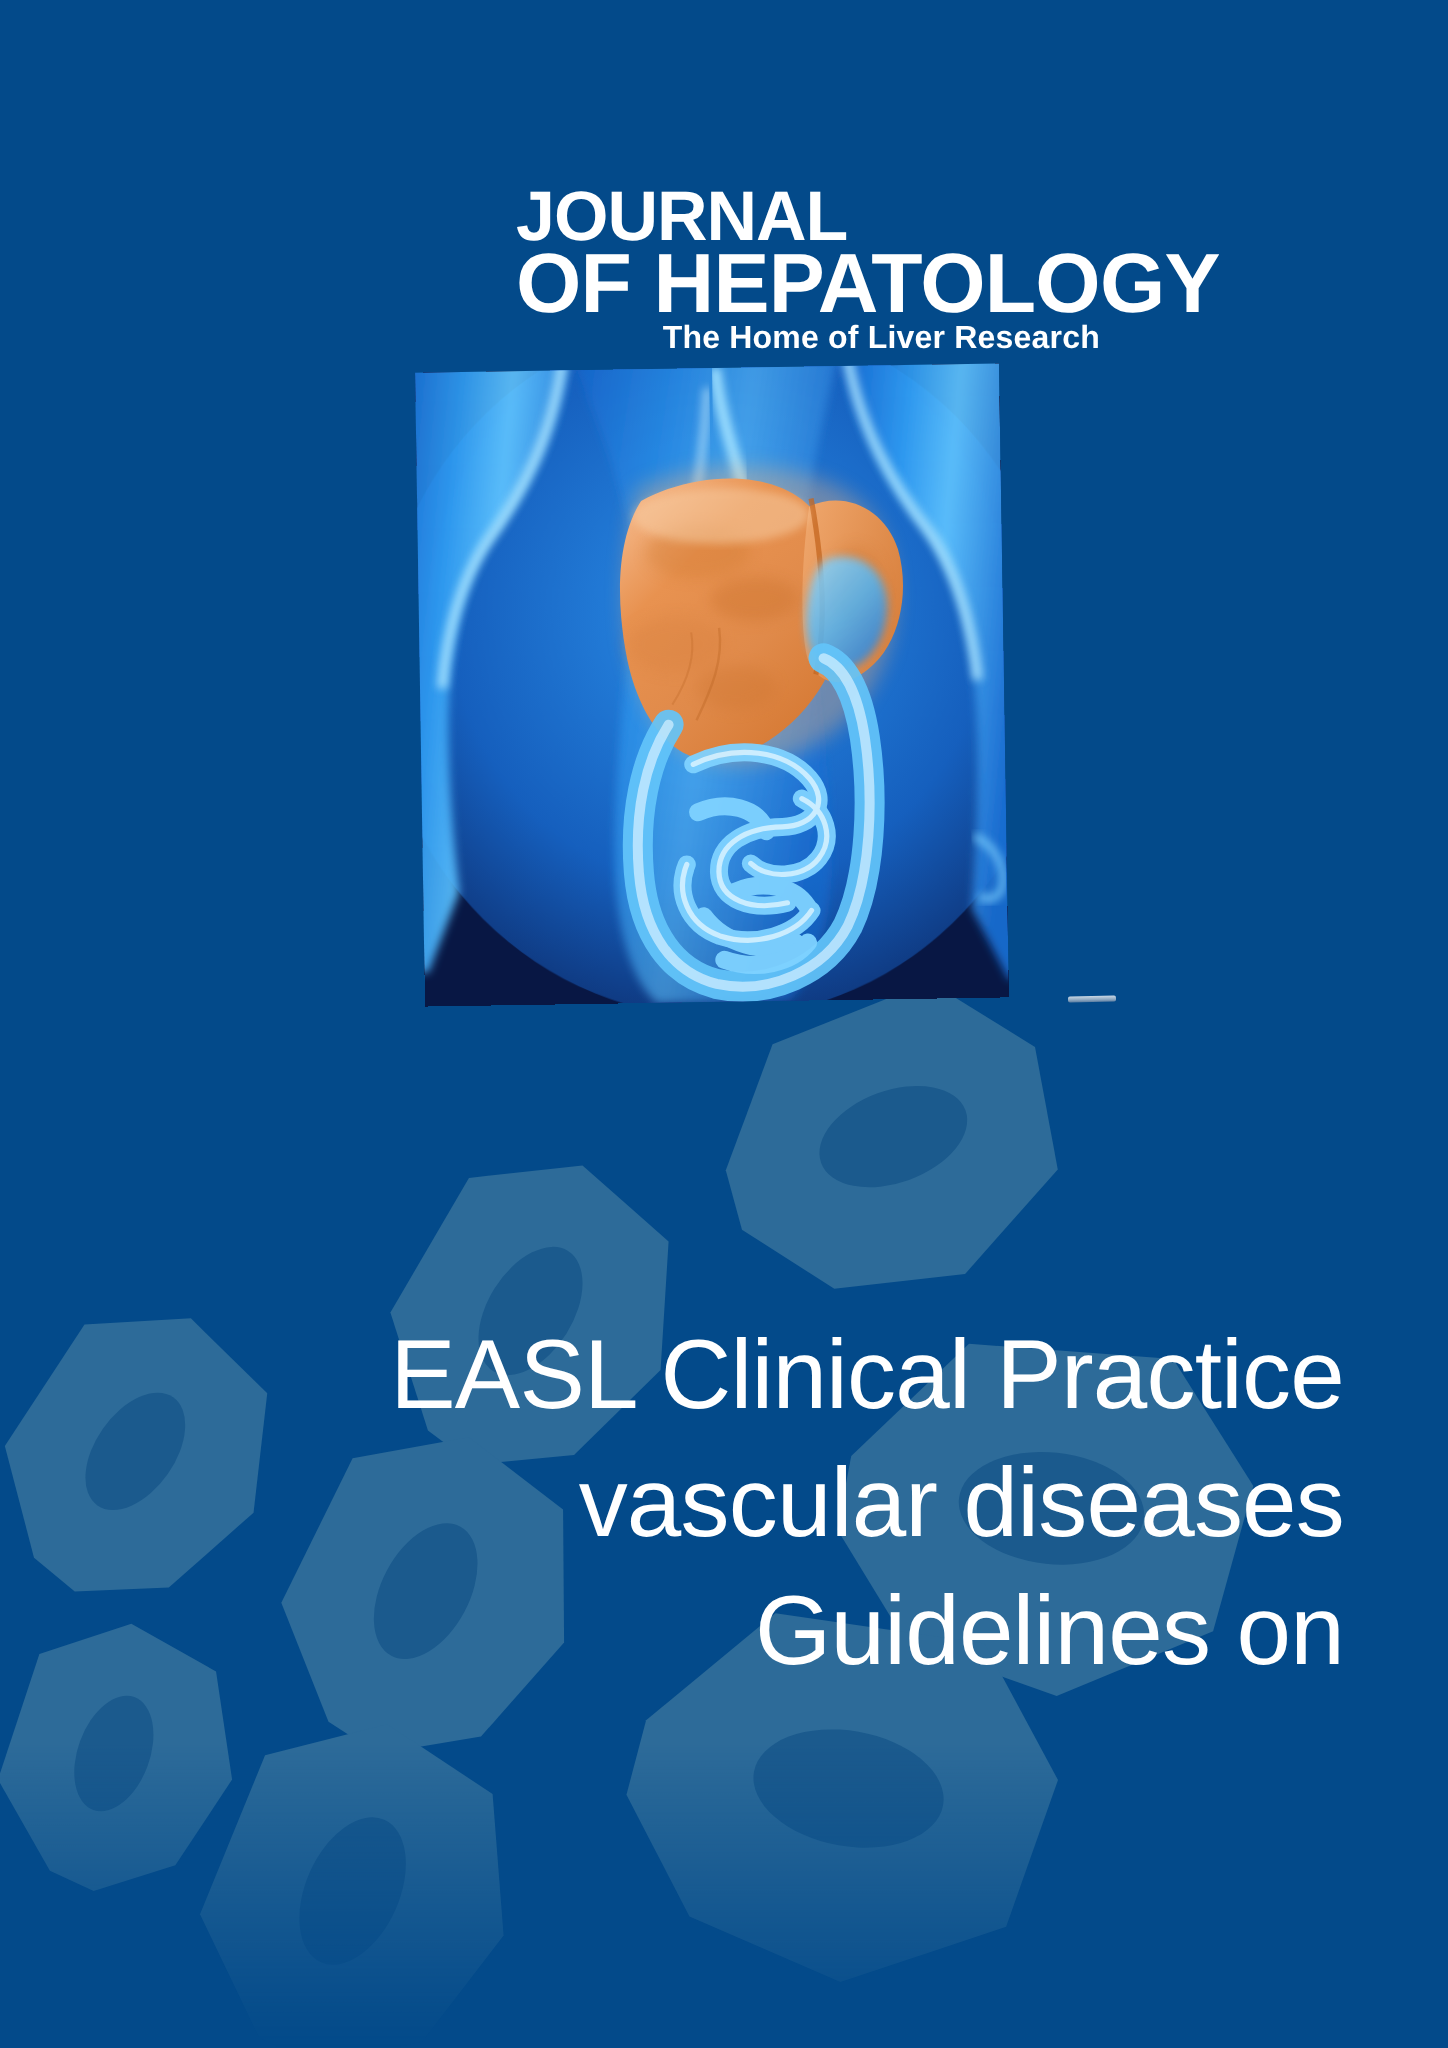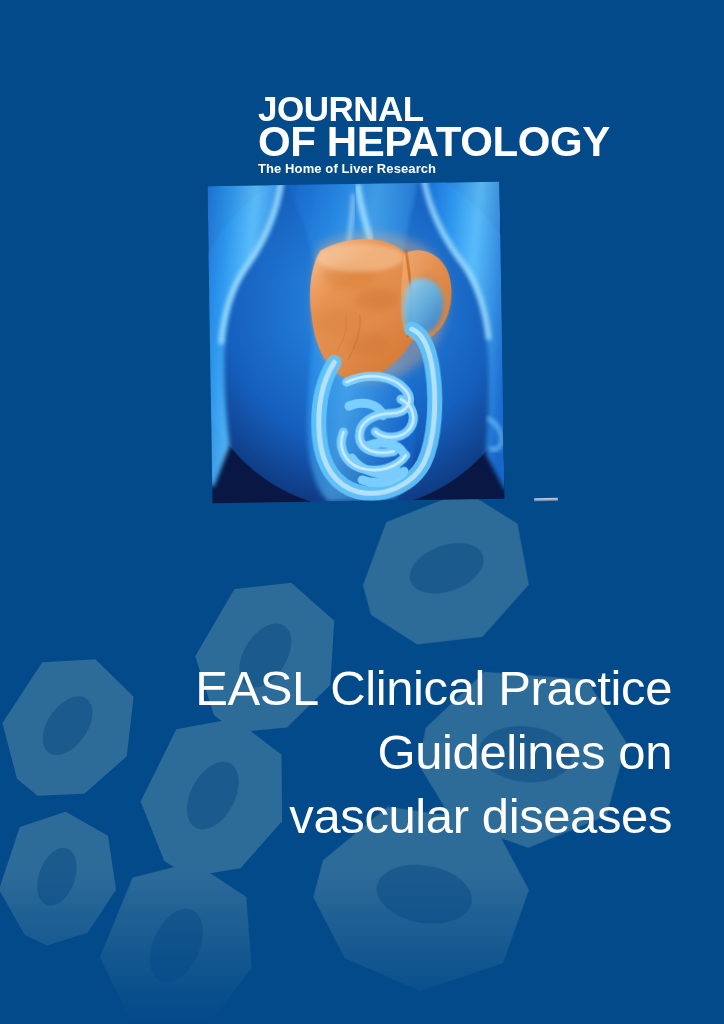--- a/index.html
+++ b/index.html
@@ -36,23 +36,23 @@
     font-weight:bold;
     font-size:35px;
     line-height:33px;
     letter-spacing:-0.5px;
     white-space:nowrap;
   }
   .logo-line.l2 { font-size:42px; letter-spacing:-0.4px; }
   .logo-tag {
     color:#ffffff;
     font-weight:bold;
-    font-size:13px;
+    font-size:16px;
     letter-spacing:0.1px;
-    text-align:left;
+    text-align:right;
     margin-top:3px;
     white-space:nowrap;
   }
 
   
   #cover-art {
     position:absolute;
     left:210px; top:184px;
     width:292px; height:317px;
     transform:rotate(-0.9deg);
@@ -264,17 +264,17 @@
       <path d="M 276,236 C 284,240 290,248 290,258 C 290,266 284,270 278,266" stroke="#7FD2FF" stroke-width="3.5" fill="none" opacity="0.8" filter="url(#soft)"></path>
 
       <rect x="0" y="0" width="292" height="317" fill="none"></rect>
       <path d="M 0,0 L 292,0 L 292,317 L 0,317 Z" fill="none"></path>
     </svg>
   </div>
   <div id="art-dash"></div>
 
   <div id="title">
     <div class="title-line">EASL Clinical Practice</div>
+    <div class="title-line">vascular diseases</div>
     <div class="title-line">Guidelines on</div>
-    <div class="title-line">vascular diseases</div>
   </div>
 
 </div>
 
 </body></html>

